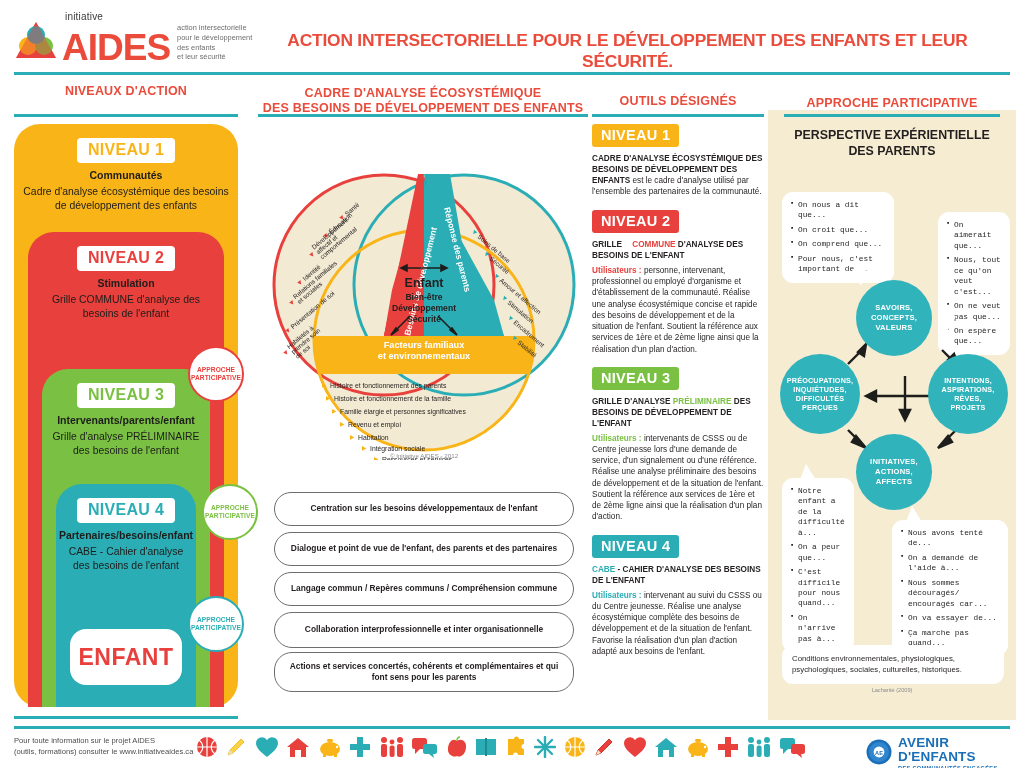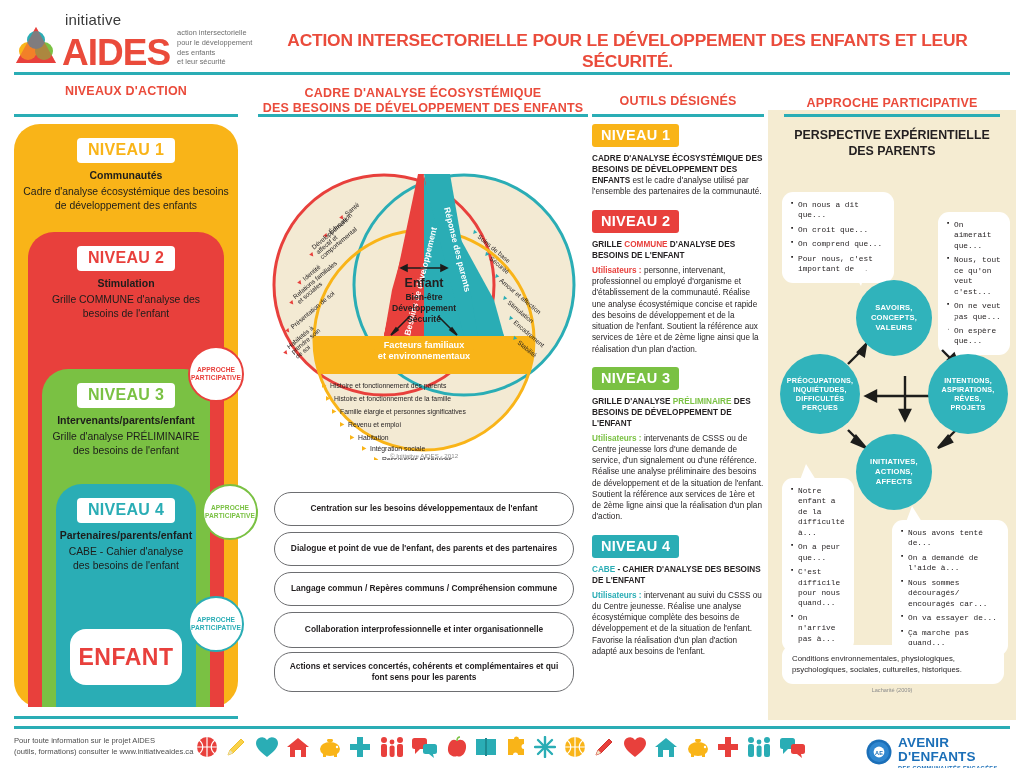--- a/index.html
+++ b/index.html
@@ -11,21 +11,21 @@
     color:#231f20;
     position:relative;
   }
   .page{position:relative;width:1024px;height:768px;}
 
   
   .header{position:absolute;left:0;top:0;width:1024px;height:72px;}
   .logo-wrap{position:absolute;left:14px;top:12px;display:flex;align-items:flex-end;}
   .logo-mark{width:44px;height:42px;margin-right:4px;position:relative;top:-2px;}
   .logo-text{display:flex;flex-direction:column;line-height:1;}
-  .logo-initiative{font-size:15px;color:#3a3a3a;letter-spacing:.2px;margin-left:3px;margin-bottom:1px;}
+  .logo-initiative{font-size:10px;color:#3a3a3a;letter-spacing:.2px;margin-left:3px;margin-bottom:1px;}
   .logo-aides{font-size:37px;font-weight:bold;color:#ea4b3b;letter-spacing:-1px;line-height:.86;}
   .logo-tag{font-size:7.4px;color:#6d6d6d;line-height:1.32;margin-left:7px;padding-bottom:2px;align-self:flex-end;}
   .main-title{
     position:absolute;left:240px;top:30px;width:775px;
     text-align:center;color:#ea4b3b;font-weight:bold;font-size:17.4px;
     letter-spacing:-0.2px;
   }
   .header-rule{position:absolute;left:14px;top:72px;width:996px;height:3px;background:#2aadb5;}
 
   
@@ -87,21 +87,21 @@
   
   .outils{position:absolute;left:592px;top:124px;width:172px;}
   .tool-badge{
     display:inline-block;color:#fff;font-weight:bold;font-size:14.5px;
     padding:3px 9px 4px;border-radius:3px;letter-spacing:.3px;margin-bottom:7px;
   }
   .tb1{background:#f9b418;} .tb2{background:#e8403c;}
   .tb3{background:#7ac143;} .tb4{background:#2aadb5;}
   .tool-block{margin-bottom:12px;}
   .tool-head{font-size:8.2px;font-weight:bold;line-height:1.34;color:#231f20;}
-  .tool-head .accent-red{color:#e8403c;}
+  .tool-head .accent-red{color:#e8403c;margin-left:8px;}
   .tool-head .accent-green{color:#7ac143;}
   .tool-head .accent-teal{color:#2aadb5;}
   .tool-body{font-size:8.2px;line-height:1.37;color:#231f20;margin-top:3px;}
   .tool-body .users-red{color:#e8403c;font-weight:bold;}
   .tool-body .users-green{color:#7ac143;font-weight:bold;}
   .tool-body .users-teal{color:#2aadb5;font-weight:bold;}
 
   
   .rightpanel{position:absolute;left:768px;top:110px;width:248px;height:610px;background:#f5ecd2;}
   .rp-title{
@@ -205,21 +205,21 @@
     <div class="lvl lvl3">
       <div class="lvl-inner">
         <div class="lvl-badge b3">NIVEAU 3</div>
         <div class="lvl-sub">Intervenants/parents/enfant</div>
         <div class="lvl-desc">Grille d'analyse PRÉLIMINAIRE des besoins de l'enfant</div>
       </div>
     </div>
     <div class="lvl lvl4">
       <div class="lvl-inner">
         <div class="lvl-badge b4">NIVEAU 4</div>
-        <div class="lvl-sub">Partenaires/parents/enfant</div>
+        <div class="lvl-sub">Partenaires/besoins/enfant</div>
         <div class="lvl-desc">CABE - Cahier d'analyse des besoins de l'enfant</div>
       </div>
     </div>
     <div class="enfant-pill">ENFANT</div>
 
     <div class="appro appro2">
       <div>
         <span>APPROCHE</span>
         <span>PARTICIPATIVE</span>
       </div>

